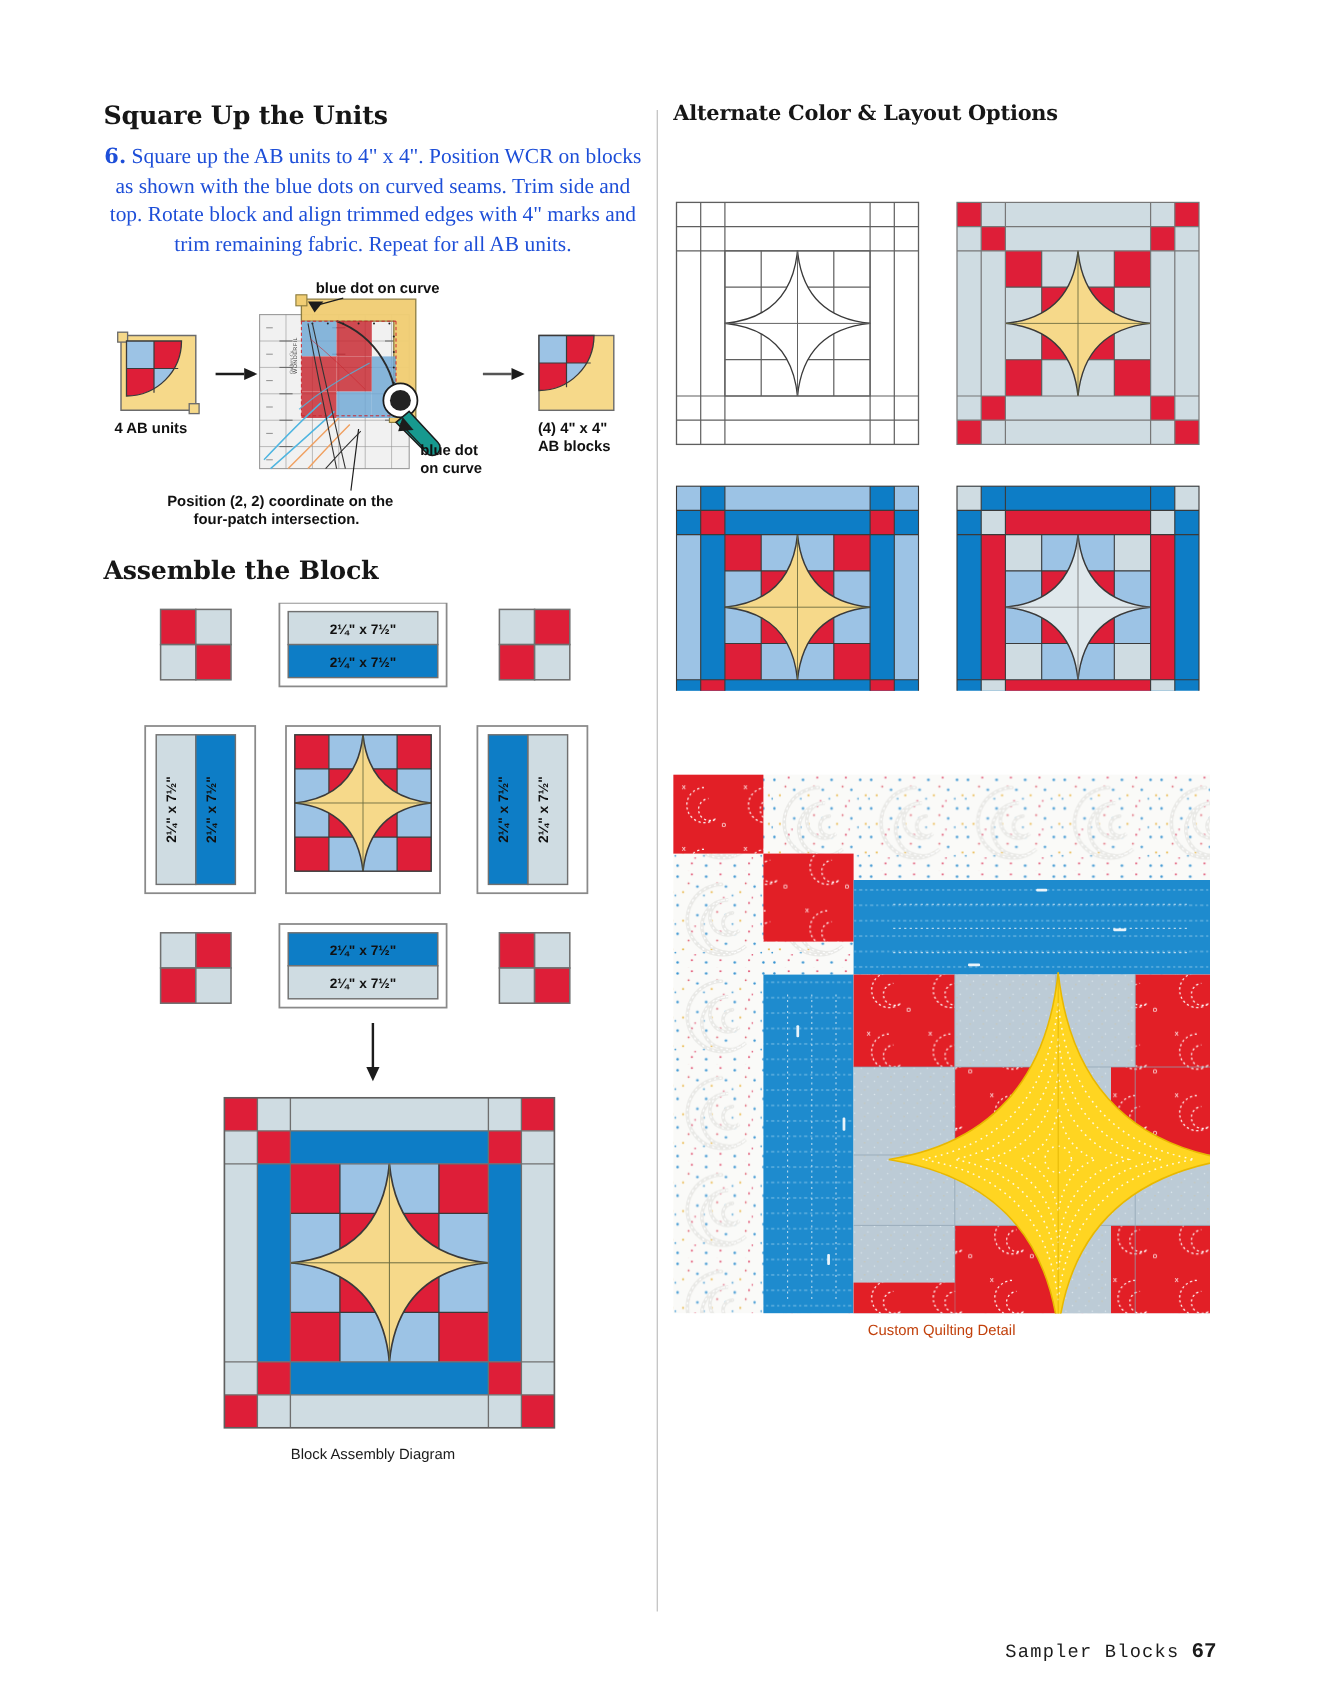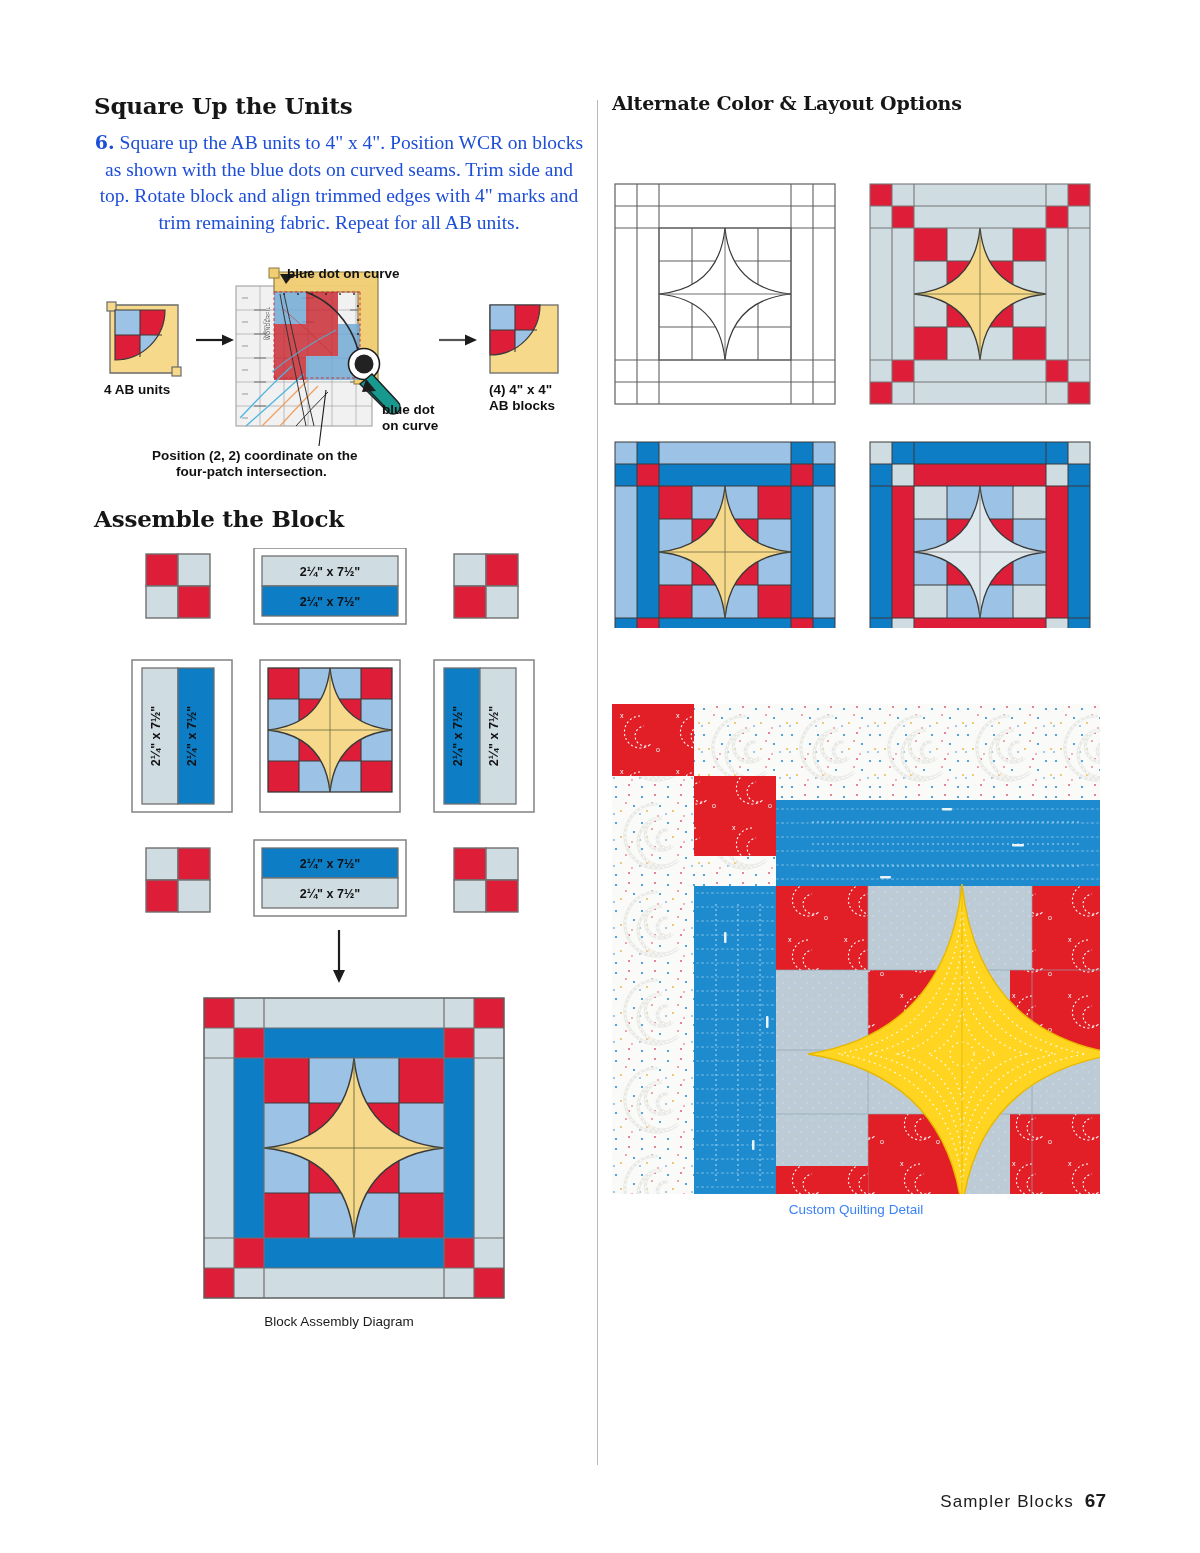--- a/index.html
+++ b/index.html
@@ -9,40 +9,40 @@
 
   
   .col-left{position:absolute;left:94px;top:92px;width:490px;}
   .col-right{position:absolute;left:612px;top:92px;width:494px;}
   .divider{position:absolute;left:597px;top:100px;width:1px;height:1365px;background:#b9b9b9;}
 
   
   h2.sec{font-family:"DejaVu Serif",serif;font-weight:bold;font-size:23px;letter-spacing:-.2px;margin:0 0 10px 0;color:#161616;}
   p.body{font-family:"Liberation Serif",serif;font-size:19.5px;line-height:26.5px;margin:0;color:#1d4ed8;text-align:center;}
   p.body b{font-family:"DejaVu Serif",serif;font-weight:bold;font-size:19px;}
-  .cap{font-size:13.5px;text-align:center;color:#3b82f6;}
+  .cap{font-size:13.5px;text-align:center;color:#c2410c;}
 
   
   .fig6{position:relative;width:490px;height:250px;margin-top:14px;}
   .fig6 svg{position:absolute;left:0;top:0;}
   .fig6 .t{position:absolute;font-size:13.5px;font-weight:bold;line-height:16px;color:#111;}
 
   
   .asm{position:relative;width:490px;height:790px;margin-top:16px;}
   .asm svg{position:absolute;left:0;top:0;}
 
   
   .altgrid{position:relative;width:484px;height:500px;margin-top:14px;}
   .altgrid svg{position:absolute;}
   .photo{position:absolute;left:0;top:612px;width:488px;height:490px;}
   .photocap{position:absolute;left:0;top:1110px;width:488px;}
 
   
   .footer{position:absolute;left:0;top:1490px;width:1106px;text-align:right;
-          font-family:Liberation Sans, sans-serif;font-size:17px;letter-spacing:1.1px;color:#1b1b1b;}
+          font-family:Liberation Mono, monospace;font-size:17px;letter-spacing:1.1px;color:#1b1b1b;}
   .footer .pg{font-weight:bold;font-size:19px;letter-spacing:0;margin-left:11px;}
 </style>
 </head>
 <body>
 
 <div class="page">
 
   <div class="divider"></div>
 
   <div class="col-left">
@@ -201,21 +201,21 @@
 
         <g stroke="#1c1c1c" stroke-width="1.1" fill="none">
           <path d="M218 21 L192 28"></path>
           <path d="M270 135 L292 158"></path>
           <path d="M232 140 L225 196"></path>
         </g>
         <polygon points="186,24 200,24 192,34" fill="#1c1c1c"></polygon>
         <polygon points="272,129 282,141 268,142" fill="#1c1c1c"></polygon>
       </svg>
 
-      <div class="t" style="left:193px;top:16px;">blue dot on curve</div>
+      <div class="t" style="left:193px;top:4px;">blue dot on curve</div>
       <div class="t" style="left:10px;top:132px;">4 AB units</div>
       <div class="t" style="left:395px;top:132px;">(4) 4" x 4"</div>
       <div class="t" style="left:395px;top:148px;">AB blocks</div>
       <div class="t" style="left:288px;top:152px;text-align:right;">blue dot</div>
       <div class="t" style="left:288px;top:168px;">on curve</div>
       <div class="t" style="left:58px;top:198px;">Position (2, 2) coordinate on the</div>
       <div class="t" style="left:82px;top:214px;">four-patch intersection.</div>
     </div>
 
     <h2 class="sec" style="margin-top:5px;">Assemble the Block</h2>

